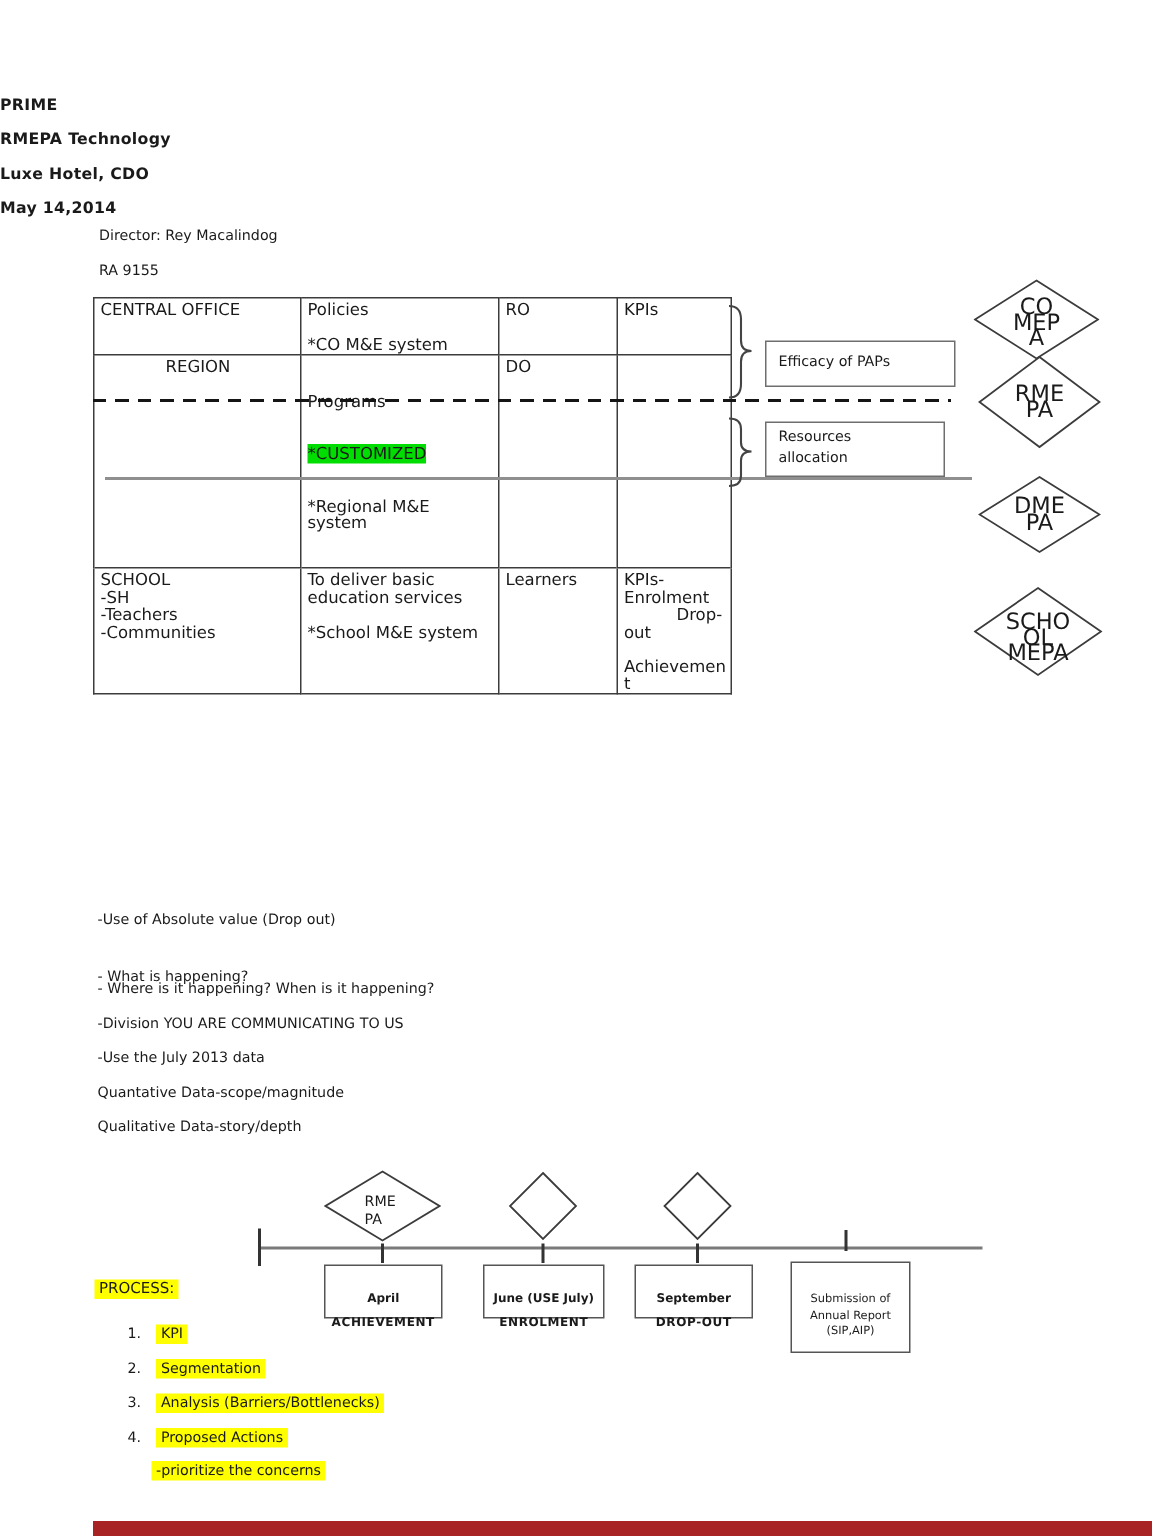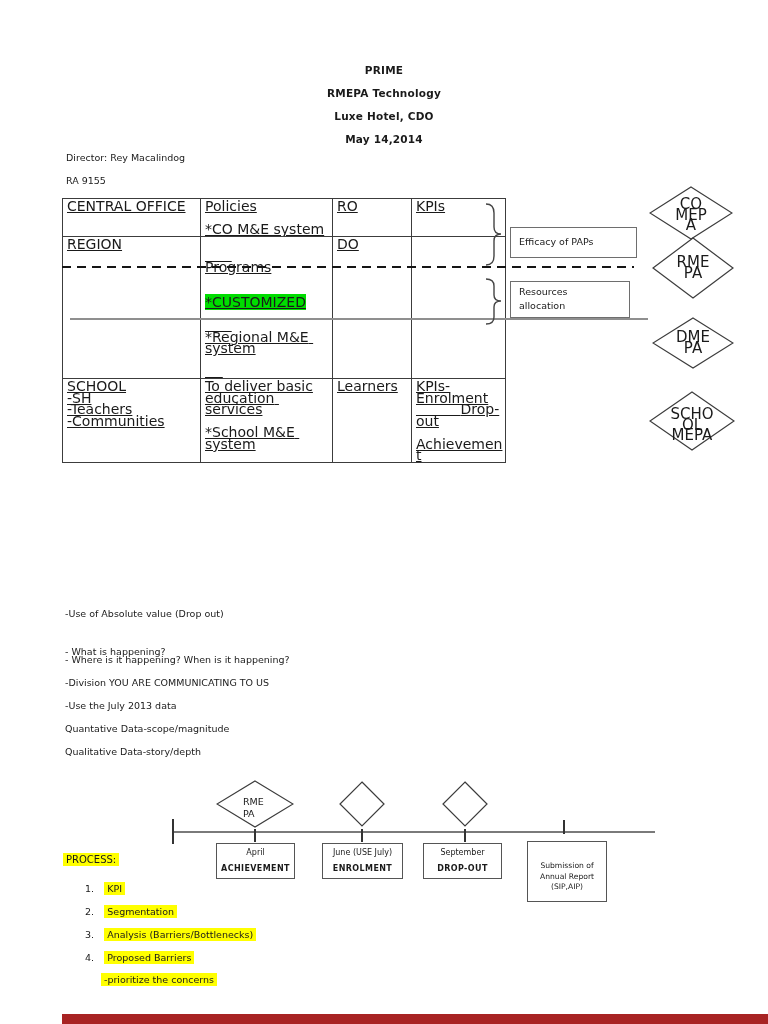--- a/index.html
+++ b/index.html
@@ -3,46 +3,46 @@
 <meta charset="utf-8">
 <style>
   html,body{margin:0;padding:0;}
   body{
     width:768px;height:1024px;background:#ffffff;position:relative;
     font-family:"DejaVu Sans","Liberation Sans",sans-serif;color:#1a1a1a;
     overflow:hidden;
   }
   .abs{position:absolute;}
   .pre{white-space:pre-wrap;}
-  .hdr{left:0;width:768px;text-align:center;font-weight:bold;font-size:10.5px;letter-spacing:.2px;}
+  .hdr{left:0;width:768px;font-weight:bold;font-size:10.5px;letter-spacing:.2px;}
   .small{font-size:9.5px;}
 
   
   table.org{border-collapse:collapse;table-layout:fixed;}
   table.org td{
     border:1px solid #3c3c3c;vertical-align:top;
-    font-size:14px;line-height:11.6px;padding:2px 3px 0 4px;
-    white-space:pre-wrap;overflow:hidden;text-decoration:underline;
+    font-size:11px;line-height:11.6px;padding:2px 3px 0 4px;
+    white-space:pre-wrap;overflow:hidden;
   }
   tr.r2 td{border-bottom:none;}
   tr.r3 td{border-top:none;}
-  td.indent{padding-left:14px;}
+  td.indent{padding-left:14px;text-align:center;}
   .hl-green{background:#00dd00;}
   .hl-yellow{background:#ffff00;padding:1px 3px;}
 
   .dashed-line{height:2px;background:repeating-linear-gradient(90deg,#151515 0 9px,transparent 9px 15px);}
   .gray-line{height:2px;background:#8f8f8f;}
   .callout{border:1.2px solid #6e6e6e;font-size:9.5px;background:#fff;}
   .diamond-text{display:flex;flex-direction:column;justify-content:center;align-items:center;
     font-size:15px;line-height:10.8px;text-align:center;white-space:pre-line;}
   svg{display:block;}
   .tl-line{height:2px;background:#7a7a7a;}
   .tick{width:2px;background:#333;}
   .tl-box{border:1.3px solid #555;background:#fff;text-align:center;}
-  .tl-month{font-size:8px;font-weight:normal;margin-top:4px;}
+  .tl-month{font-size:8px;font-weight:bold;margin-top:17px;}
   .tl-kpi{font-size:8px;font-weight:bold;letter-spacing:.4px;margin-top:7px;}
   .tl-box4{font-size:7.6px;font-weight:normal;line-height:10.5px;padding-top:19px;white-space:pre-line;}
   .proc-num{font-size:9.5px;}
   .footer-bar{background:#a82323;}
 </style>
 </head>
 <body>
 
 <div class="abs hdr" style="top:64px">PRIME</div>
 <div class="abs hdr" style="top:87px">RMEPA Technology</div>
@@ -194,19 +194,19 @@
 <div class="abs" style="left:85px;top:900px">
   <span class="proc-num">2.</span>&nbsp;
   <span class="hl-yellow small">Segmentation</span>
 </div>
 <div class="abs" style="left:85px;top:923px">
   <span class="proc-num">3.</span>&nbsp;
   <span class="hl-yellow small">Analysis (Barriers/Bottlenecks)</span>
 </div>
 <div class="abs" style="left:85px;top:946px">
   <span class="proc-num">4.</span>&nbsp;
-  <span class="hl-yellow small">Proposed Barriers</span>
+  <span class="hl-yellow small">Proposed Actions</span>
 </div>
 <div class="abs" style="left:101px;top:968px">
   <span class="hl-yellow small">-prioritize the concerns</span>
 </div>
 
 <div class="abs footer-bar" style="left:62px;top:1014px;width:706px;height:10px"></div>
 
 </body></html>

